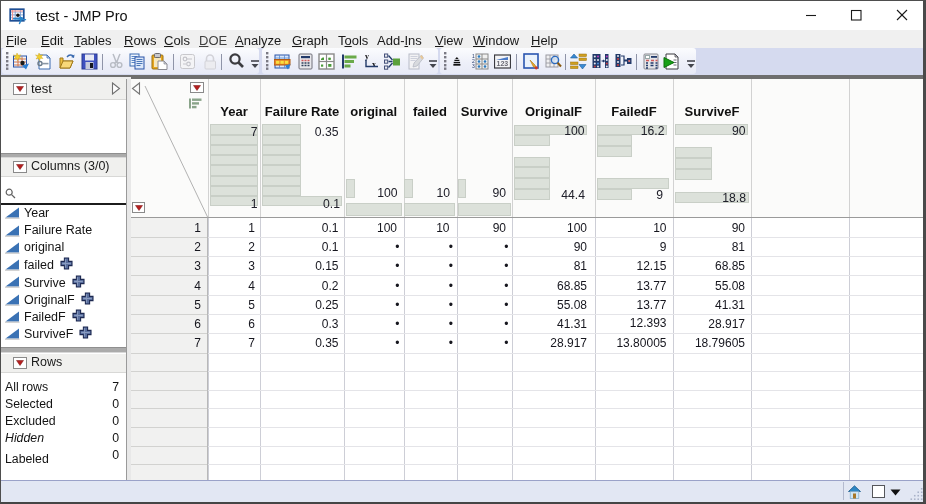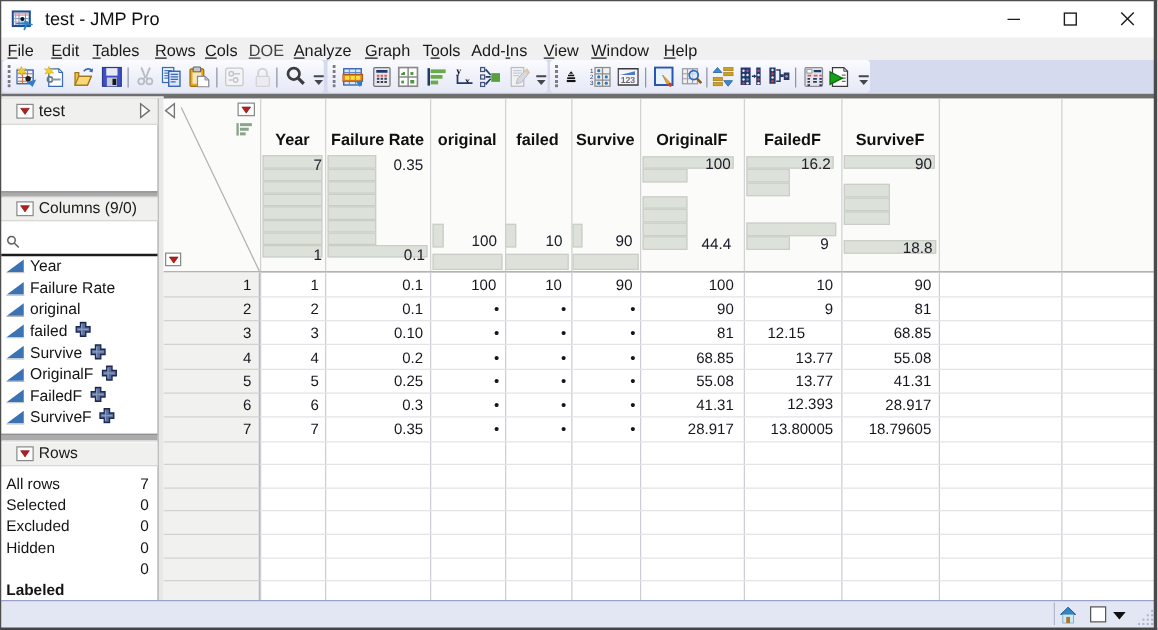--- a/index.html
+++ b/index.html
@@ -282,21 +282,21 @@
 <div class="abs" style="left:31px;top:81.25px;font-size:13px;color:#1a1a1a;">test</div>
 <div class="abs" style="left:13px;top:82.5px;width:14px;height:12.5px;background:#fff;border:1px solid #8a8a8a;z-index:5;"></div>
 <svg class="abs" style="left:16.0px;top:86.0px;z-index:6;" width="8" height="6" viewBox="0 0 8 6">
     <path d="M0.5 0.5 L7.5 0.5 L4 5.5 Z" fill="#b51f1f" stroke="#7a1010" stroke-width="0.5"></path>
   </svg>
 <svg class="abs" style="left:111px;top:82px;" width="10" height="13" viewBox="0 0 10 13">
     <path d="M1.5 1 L8.5 6.5 L1.5 12 Z" fill="#fdfdfd" stroke="#707070" stroke-width="1.1"></path>
   </svg>
 <div class="abs" style="left:1px;top:152.5px;width:125px;height:5px;background:#ababab;border-top:1px solid #8f8f8f;border-bottom:1px solid #d8d8d8;"></div>
 <div class="abs" style="left:1px;top:157.5px;width:125px;height:19px;background:#f0f0ee;border-bottom:1px solid #d8d8d6;"></div>
-<div class="abs" style="left:31px;top:159.25px;font-size:12.5px;color:#1a1a1a;">Columns (9/0)</div>
+<div class="abs" style="left:31px;top:159.25px;font-size:12.5px;color:#1a1a1a;">Columns (3/0)</div>
 <div class="abs" style="left:13px;top:160.5px;width:14px;height:12.5px;background:#fff;border:1px solid #8a8a8a;z-index:5;"></div>
 <svg class="abs" style="left:16.0px;top:164.0px;z-index:6;" width="8" height="6" viewBox="0 0 8 6">
     <path d="M0.5 0.5 L7.5 0.5 L4 5.5 Z" fill="#b51f1f" stroke="#7a1010" stroke-width="0.5"></path>
   </svg>
 <svg class="abs" style="left:5px;top:187.5px;" width="11" height="11" viewBox="0 0 11 11">
     <circle cx="4.2" cy="4.2" r="3" fill="none" stroke="#606060" stroke-width="1.2"></circle>
     <line x1="6.6" y1="6.6" x2="10" y2="10" stroke="#606060" stroke-width="1.3"></line>
   </svg>
 <div class="abs" style="left:1px;top:203px;width:125px;height:1.6px;background:#1c1c1c;"></div>
 <svg class="abs" style="left:4.5px;top:207.4px;" width="15" height="12" viewBox="0 0 15 12">
@@ -360,23 +360,23 @@
 <div class="abs" style="left:13px;top:356.5px;width:14px;height:12.5px;background:#fff;border:1px solid #8a8a8a;z-index:5;"></div>
 <svg class="abs" style="left:16.0px;top:360.0px;z-index:6;" width="8" height="6" viewBox="0 0 8 6">
     <path d="M0.5 0.5 L7.5 0.5 L4 5.5 Z" fill="#b51f1f" stroke="#7a1010" stroke-width="0.5"></path>
   </svg>
 <div class="abs" style="left:5px;top:380.2px;font-size:12.3px;color:#141414;">All rows</div>
 <div class="abs r" style="left:80px;top:380.2px;width:39px;font-size:12.3px;color:#141414;">7</div>
 <div class="abs" style="left:5px;top:397.25px;font-size:12.3px;color:#141414;">Selected</div>
 <div class="abs r" style="left:80px;top:397.25px;width:39px;font-size:12.3px;color:#141414;">0</div>
 <div class="abs" style="left:5px;top:414.3px;font-size:12.3px;color:#141414;">Excluded</div>
 <div class="abs r" style="left:80px;top:414.3px;width:39px;font-size:12.3px;color:#141414;">0</div>
-<div class="abs" style="left:5px;top:431.35px;font-size:12.3px;color:#141414;">Hidden</div>
+<div class="abs" style="left:5px;top:431.35px;font-size:12.3px;color:#141414;font-style:italic;">Hidden</div>
 <div class="abs r" style="left:80px;top:431.35px;width:39px;font-size:12.3px;color:#141414;">0</div>
-<div class="abs" style="left:5px;top:465px;font-size:12.3px;color:#141414;font-weight:bold;">Labeled</div>
+<div class="abs" style="left:5px;top:452px;font-size:12.3px;color:#141414;">Labeled</div>
 <div class="abs r" style="left:80px;top:448.4px;width:39px;font-size:12.3px;color:#141414;">0</div>
 <div class="abs" style="left:127px;top:78.5px;width:4px;height:401px;background:#e8e8e8;"></div>
 <div class="abs" style="left:130.5px;top:78.5px;width:792px;height:401px;background:#fff;"></div>
 <div class="abs" style="left:131px;top:78.5px;width:791.5px;height:138px;background:#fbfbfa;"></div>
 <div class="abs" style="left:131px;top:216.5px;width:791.5px;height:1px;background:#9a9a9a;"></div>
 <div class="abs" style="left:208px;top:78.5px;width:1px;height:138px;background:#d2d2d2;"></div>
 <div class="abs" style="left:208px;top:217.5px;width:1px;height:262px;background:#cdced6;"></div>
 <div class="abs" style="left:260px;top:78.5px;width:1px;height:138px;background:#d2d2d2;"></div>
 <div class="abs" style="left:260px;top:217.5px;width:1px;height:262px;background:#cdced6;"></div>
 <div class="abs" style="left:344px;top:78.5px;width:1px;height:138px;background:#d2d2d2;"></div>
@@ -508,21 +508,21 @@
 <div class="abs r num" style="left:126px;top:336.45px;width:75px;">7</div>
 <div class="abs r num" style="left:180px;top:220.65px;width:75px;">1</div>
 <div class="abs r num" style="left:180px;top:239.95000000000002px;width:75px;">2</div>
 <div class="abs r num" style="left:180px;top:259.25px;width:75px;">3</div>
 <div class="abs r num" style="left:180px;top:278.54999999999995px;width:75px;">4</div>
 <div class="abs r num" style="left:180px;top:297.84999999999997px;width:75px;">5</div>
 <div class="abs r num" style="left:180px;top:317.15px;width:75px;">6</div>
 <div class="abs r num" style="left:180px;top:336.45px;width:75px;">7</div>
 <div class="abs r num" style="left:263.5px;top:220.65px;width:75px;">0.1</div>
 <div class="abs r num" style="left:263.5px;top:239.95000000000002px;width:75px;">0.1</div>
-<div class="abs r num" style="left:263.5px;top:259.25px;width:75px;">0.10</div>
+<div class="abs r num" style="left:263.5px;top:259.25px;width:75px;">0.15</div>
 <div class="abs r num" style="left:263.5px;top:278.54999999999995px;width:75px;">0.2</div>
 <div class="abs r num" style="left:263.5px;top:297.84999999999997px;width:75px;">0.25</div>
 <div class="abs r num" style="left:263.5px;top:317.15px;width:75px;">0.3</div>
 <div class="abs r num" style="left:263.5px;top:336.45px;width:75px;">0.35</div>
 <div class="abs r num" style="left:322px;top:220.65px;width:75px;">100</div>
 <div class="abs r num" style="left:324.5px;top:239.95000000000002px;width:75px;">•</div>
 <div class="abs r num" style="left:324.5px;top:259.25px;width:75px;">•</div>
 <div class="abs r num" style="left:324.5px;top:278.54999999999995px;width:75px;">•</div>
 <div class="abs r num" style="left:324.5px;top:297.84999999999997px;width:75px;">•</div>
 <div class="abs r num" style="left:324.5px;top:317.15px;width:75px;">•</div>
@@ -543,21 +543,21 @@
 <div class="abs r num" style="left:433.5px;top:336.45px;width:75px;">•</div>
 <div class="abs r num" style="left:512px;top:220.65px;width:75px;">100</div>
 <div class="abs r num" style="left:512px;top:239.95000000000002px;width:75px;">90</div>
 <div class="abs r num" style="left:512px;top:259.25px;width:75px;">81</div>
 <div class="abs r num" style="left:512px;top:278.54999999999995px;width:75px;">68.85</div>
 <div class="abs r num" style="left:512px;top:297.84999999999997px;width:75px;">55.08</div>
 <div class="abs r num" style="left:512px;top:317.15px;width:75px;">41.31</div>
 <div class="abs r num" style="left:512px;top:336.45px;width:75px;">28.917</div>
 <div class="abs r num" style="left:591.5px;top:220.65px;width:75px;">10</div>
 <div class="abs r num" style="left:591.5px;top:239.95000000000002px;width:75px;">9</div>
-<div class="abs r num" style="left:591.5px;top:259.25px;width:75px;text-align:center;">12.15</div>
+<div class="abs r num" style="left:591.5px;top:259.25px;width:75px;">12.15</div>
 <div class="abs r num" style="left:591.5px;top:278.54999999999995px;width:75px;">13.77</div>
 <div class="abs r num" style="left:591.5px;top:297.84999999999997px;width:75px;">13.77</div>
 <div class="abs r num" style="left:591.5px;top:316px;width:75px;">12.393</div>
 <div class="abs r num" style="left:591.5px;top:336.45px;width:75px;">13.80005</div>
 <div class="abs r num" style="left:670px;top:220.65px;width:75px;">90</div>
 <div class="abs r num" style="left:670px;top:239.95000000000002px;width:75px;">81</div>
 <div class="abs r num" style="left:670px;top:259.25px;width:75px;">68.85</div>
 <div class="abs r num" style="left:670px;top:278.54999999999995px;width:75px;">55.08</div>
 <div class="abs r num" style="left:670px;top:297.84999999999997px;width:75px;">41.31</div>
 <div class="abs r num" style="left:670px;top:317.15px;width:75px;">28.917</div>

